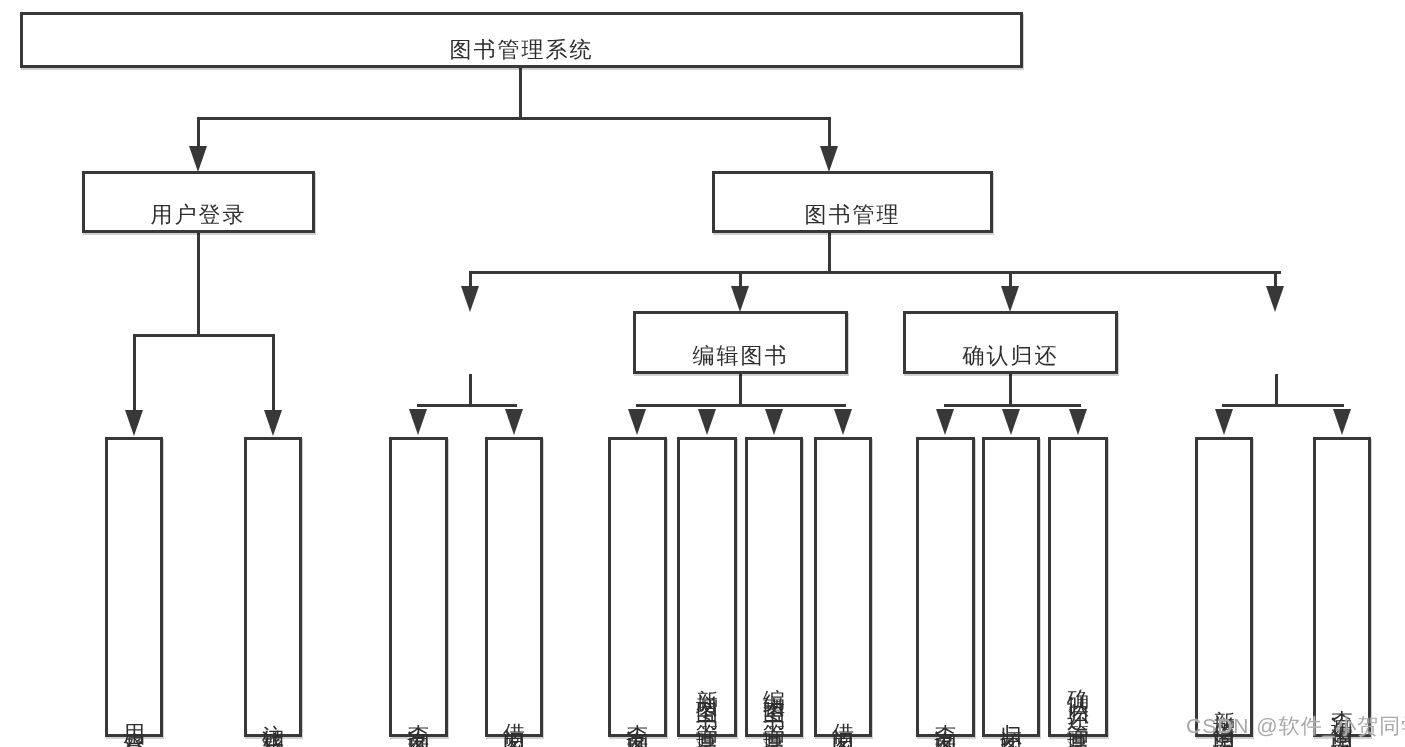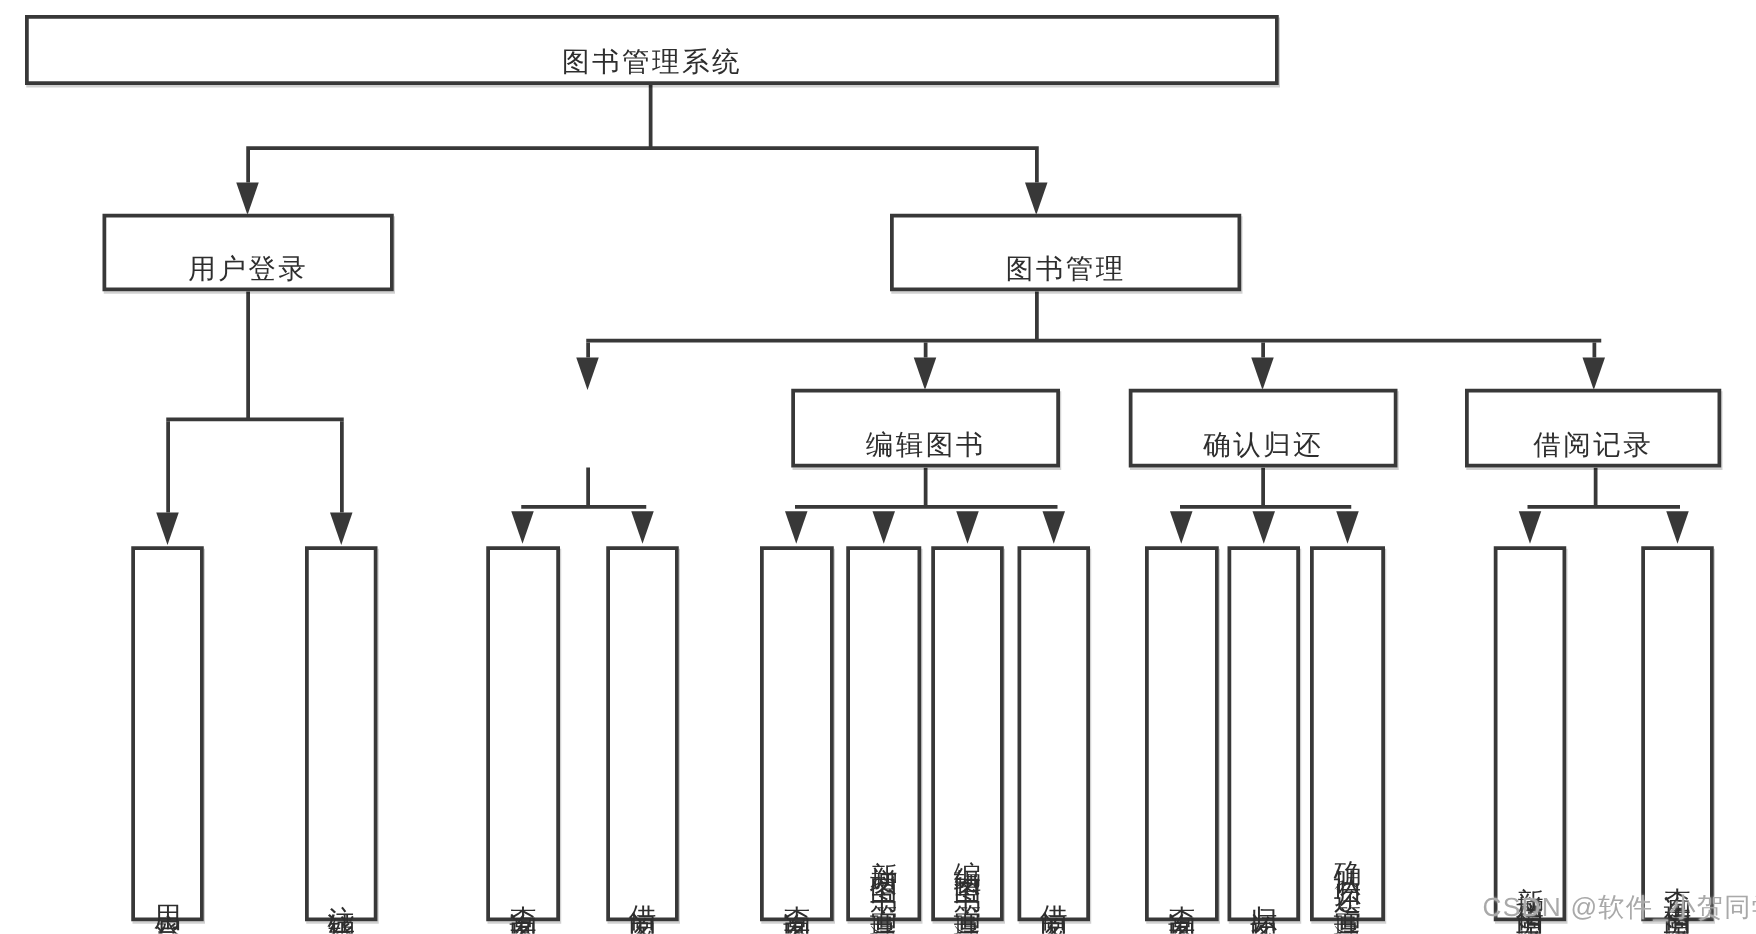--- a/index.html
+++ b/index.html
@@ -129,23 +129,20 @@
   <div class="hbox" style="left:712px;top:171px;width:281px;height:62px;">
     <span>图书管理</span>
   </div>
 
   <div class="hbox" style="left:633px;top:311px;width:215px;height:63px;">
     <span>编辑图书</span>
   </div>
   <div class="hbox" style="left:903px;top:311px;width:215px;height:63px;">
     <span>确认归还</span>
   </div>
-  <div class="hbox" style="left:1172px;top:311px;width:205px;height:63px;">
-    <span>借阅记录</span>
-  </div>
 
   <div class="vbox" style="left:105px;top:437px;width:58px;height:300px;">
     <span class="vtext">用户登录</span>
   </div>
   <div class="vbox" style="left:244px;top:437px;width:58px;height:300px;">
     <span class="vtext">注销登录</span>
   </div>
 
   <div class="vbox" style="left:389px;top:437px;width:59px;height:300px;">
     <span class="vtext">查询图书</span>

